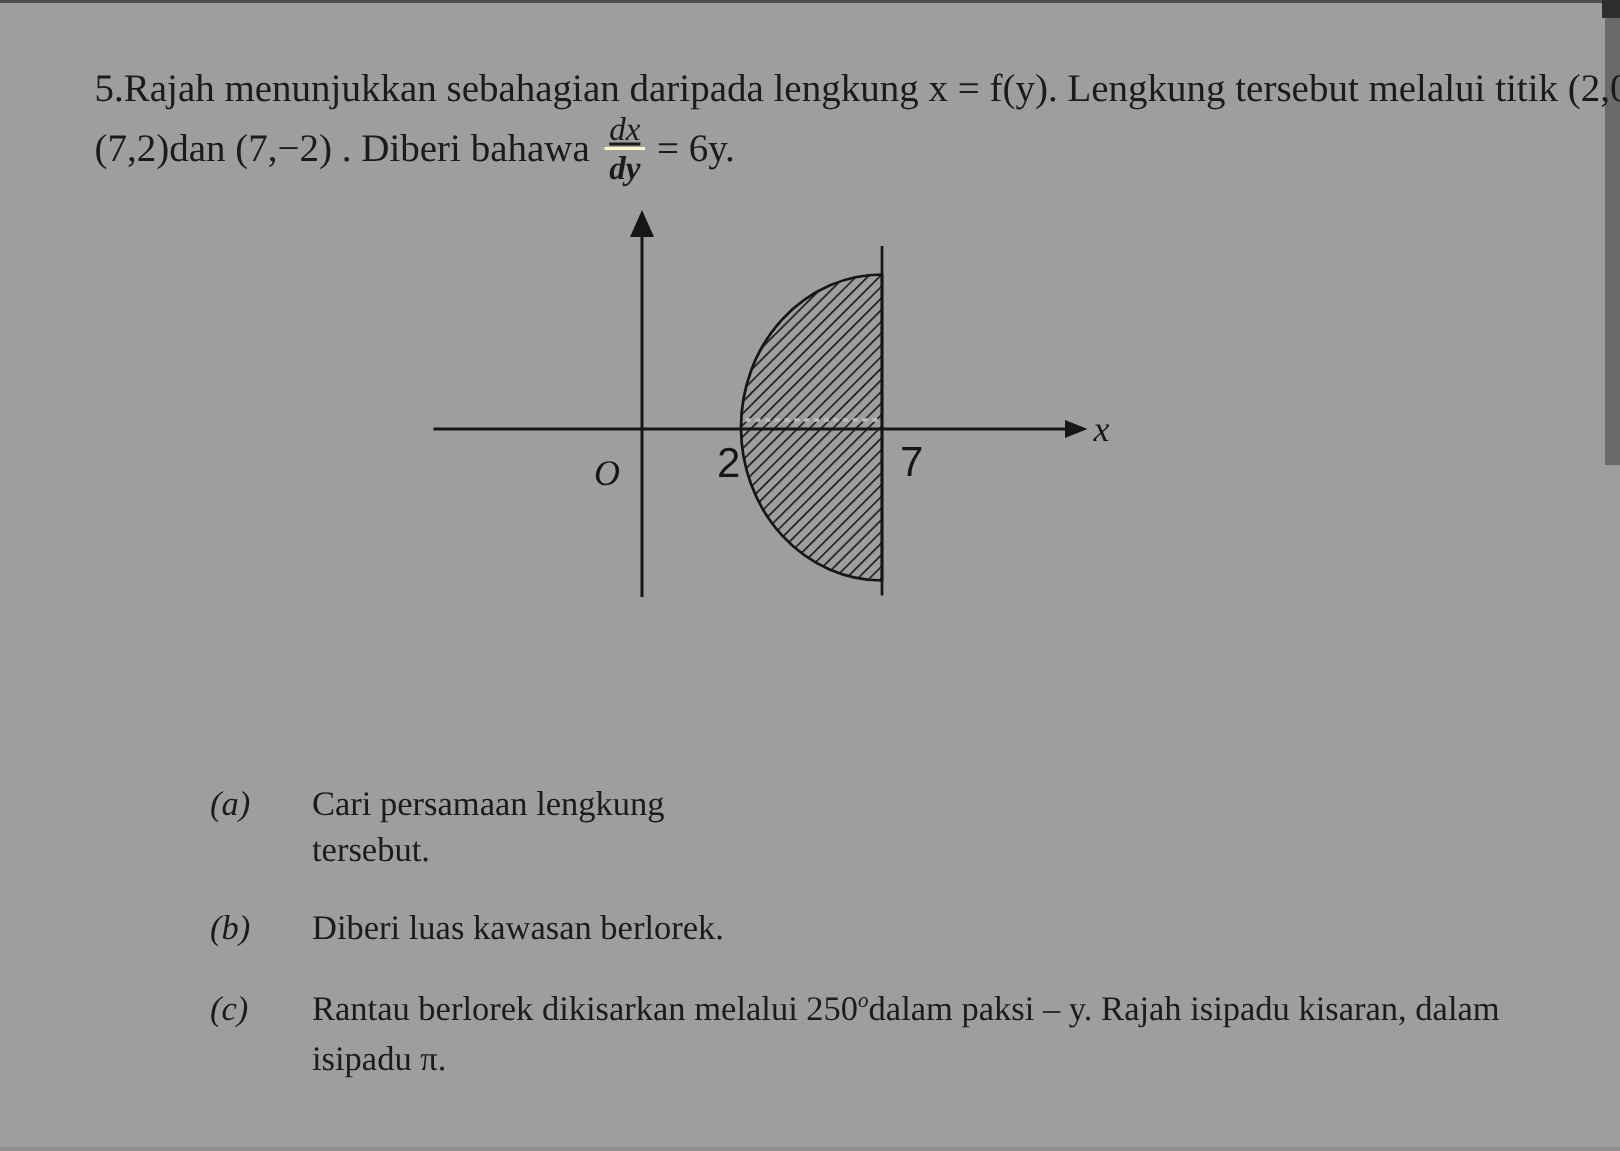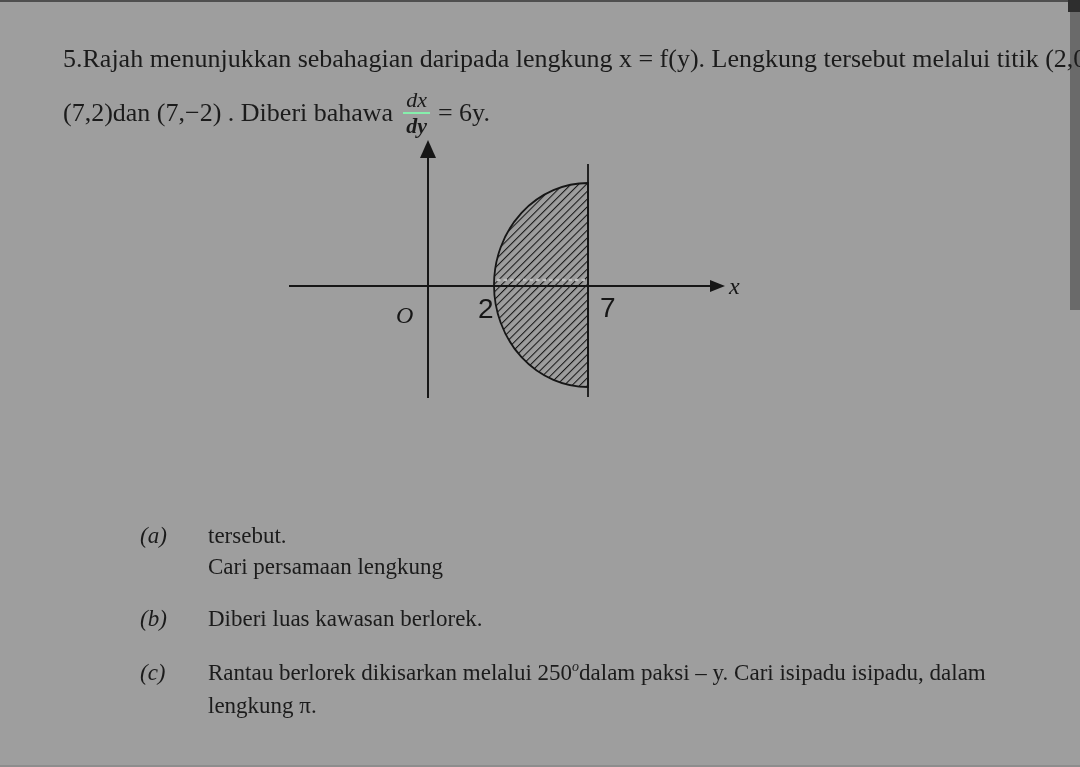--- a/index.html
+++ b/index.html
@@ -29,35 +29,36 @@
   .bottom-edge-line {
     position: absolute; left: 0; top: 765px;
     width: 1080px; height: 2px;
     background: #8d8d8d;
   }
   .intro-line1 {
     position: absolute; left: 63px; top: 44px;
     font-size: 26px; line-height: 30px; white-space: nowrap;
   }
   .intro-line2 {
-    position: absolute; left: 63px; top: 90px;
+    position: absolute; left: 63px; top: 76px;
     height: 46px;
     display: flex; align-items: center;
     font-size: 26px; white-space: nowrap;
   }
   .math-italic { }
   .frac {
     display: inline-flex; flex-direction: column;
     align-items: center; justify-content: center;
     margin: 0 8px 0 10px;
     font-style: italic; font-size: 22px; line-height: 22px;
   }
   .frac .num {
-    border-bottom: 2px solid #86efac;
+    border-bottom: 2px solid #fef9c3;
     padding: 0 3px 1px 3px;
+    text-decoration: underline;
   }
   .frac .den { padding: 1px 3px 0 3px; font-weight: bold; }
 
   .diagram-svg { position: absolute; left: 260px; top: 128px; }
   .fig-label-serif {
     font-family: "Liberation Serif", serif;
     font-style: italic; font-size: 24px; fill: #161616;
   }
   .fig-label-sans {
     font-family: "Liberation Sans", sans-serif;
@@ -121,31 +122,31 @@
 
   <text class="fig-label-serif" x="396" y="323">O</text>
   <text class="fig-label-sans" x="478" y="318">2</text>
   <text class="fig-label-sans" x="600" y="317">7</text>
   <text class="fig-label-serif" x="729" y="294">x</text>
 </svg>
 
 <div class="question q-a">
   <span class="q-label">(a)</span>
   <div class="q-text">
+    <div>Cari persamaan lengkung</div>
     <div>tersebut.</div>
-    <div>Cari persamaan lengkung</div>
   </div>
 </div>
 
 <div class="question q-b">
   <span class="q-label">(b)</span>
   <div class="q-text">
     <div>Diberi luas kawasan berlorek.</div>
   </div>
 </div>
 
 <div class="question q-c">
   <span class="q-label">(c)</span>
   <div class="q-text">
-    <div><span>Rantau berlorek dikisarkan melalui 250</span><span class="sup-o">o</span><span>dalam paksi – </span><span class="math-italic">y</span><span>. Cari isipadu isipadu, dalam</span></div>
-    <div><span>lengkung </span><span class="math-italic">π</span><span>.</span></div>
+    <div><span>Rantau berlorek dikisarkan melalui 250</span><span class="sup-o">o</span><span>dalam paksi – </span><span class="math-italic">y</span><span>. Rajah isipadu kisaran, dalam</span></div>
+    <div><span>isipadu </span><span class="math-italic">π</span><span>.</span></div>
   </div>
 </div>
 
 </body></html>

